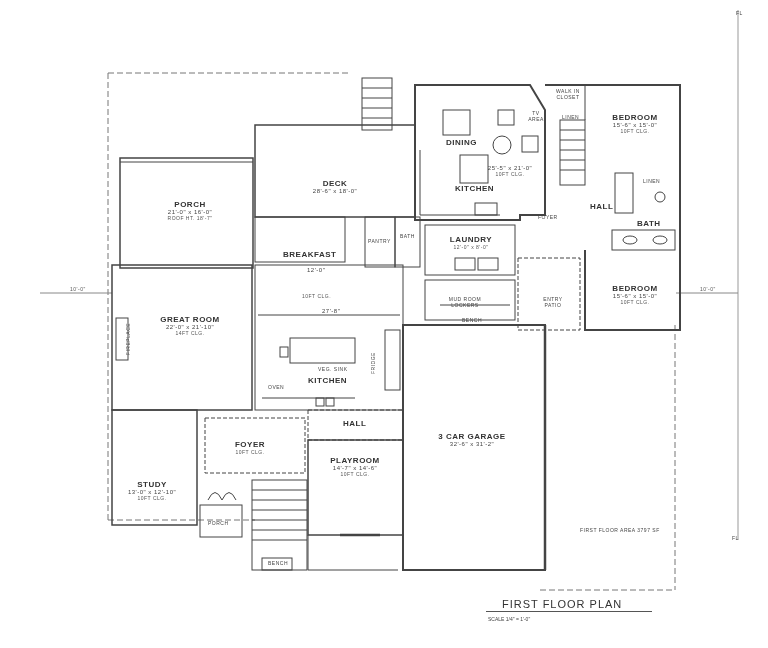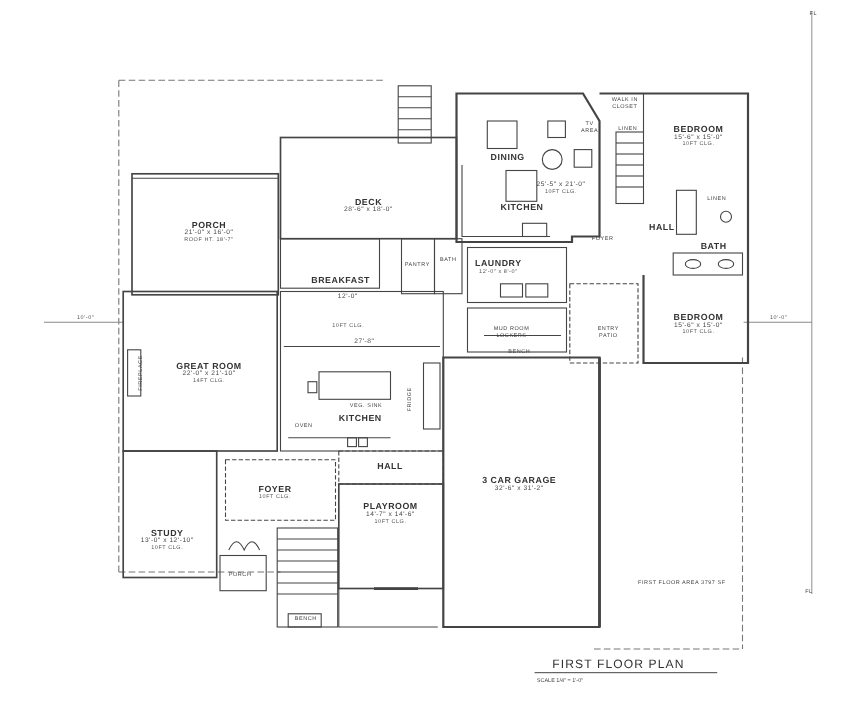--- a/index.html
+++ b/index.html
@@ -154,31 +154,31 @@
 <div class="lbl" style="left:605px;top:284px;width:60px;">
   <div class="rname">BEDROOM</div>
   <div class="rdim">15'-6" x 15'-0"</div>
   <div class="rceil">10FT CLG.</div>
 </div>
 <div class="lbl rname" style="left:283px;top:250px;text-align:right;">BREAKFAST</div>
 <div class="lbl rdim" style="left:307px;top:267px;">12'-0"</div>
 <div class="lbl rceil" style="left:302px;top:293px;">10FT CLG.</div>
 <div class="lbl small" style="left:368px;top:238px;">PANTRY</div>
 <div class="lbl small" style="left:400px;top:233px;">BATH</div>
-<div class="lbl" style="left:428px;top:235px;width:50px;">
+<div class="lbl" style="left:446px;top:235px;width:50px;">
   <div class="rname">LAUNDRY</div>
   <div class="rceil">12'-0" x 8'-0"</div>
 </div>
 <div class="lbl" style="left:440px;top:296px;width:50px;">
   <div class="small">MUD ROOM</div>
   <div class="small">LOCKERS</div>
 </div>
 <div class="lbl small" style="left:462px;top:317px;">BENCH</div>
 <div class="lbl small" style="left:540px;top:296px;width:26px;white-space:normal;">ENTRY PATIO</div>
-<div class="lbl" style="left:150px;top:328px;width:80px;">
+<div class="lbl" style="left:150px;top:315px;width:80px;">
   <div class="rname">GREAT ROOM</div>
   <div class="rdim">22'-0" x 21'-10"</div>
   <div class="rceil">14FT CLG.</div>
 </div>
 <div class="lbl small" style="left:112px;top:336px;transform:rotate(-90deg);">FIREPLACE</div>
 <div class="lbl rdim" style="left:322px;top:308px;">27'-8"</div>
 <div class="lbl small" style="left:318px;top:366px;">VEG. SINK</div>
 <div class="lbl rname" style="left:308px;top:376px;">KITCHEN</div>
 <div class="lbl small" style="left:268px;top:384px;">OVEN</div>
 <div class="lbl small" style="left:362px;top:360px;transform:rotate(-90deg);">FRIDGE</div>

